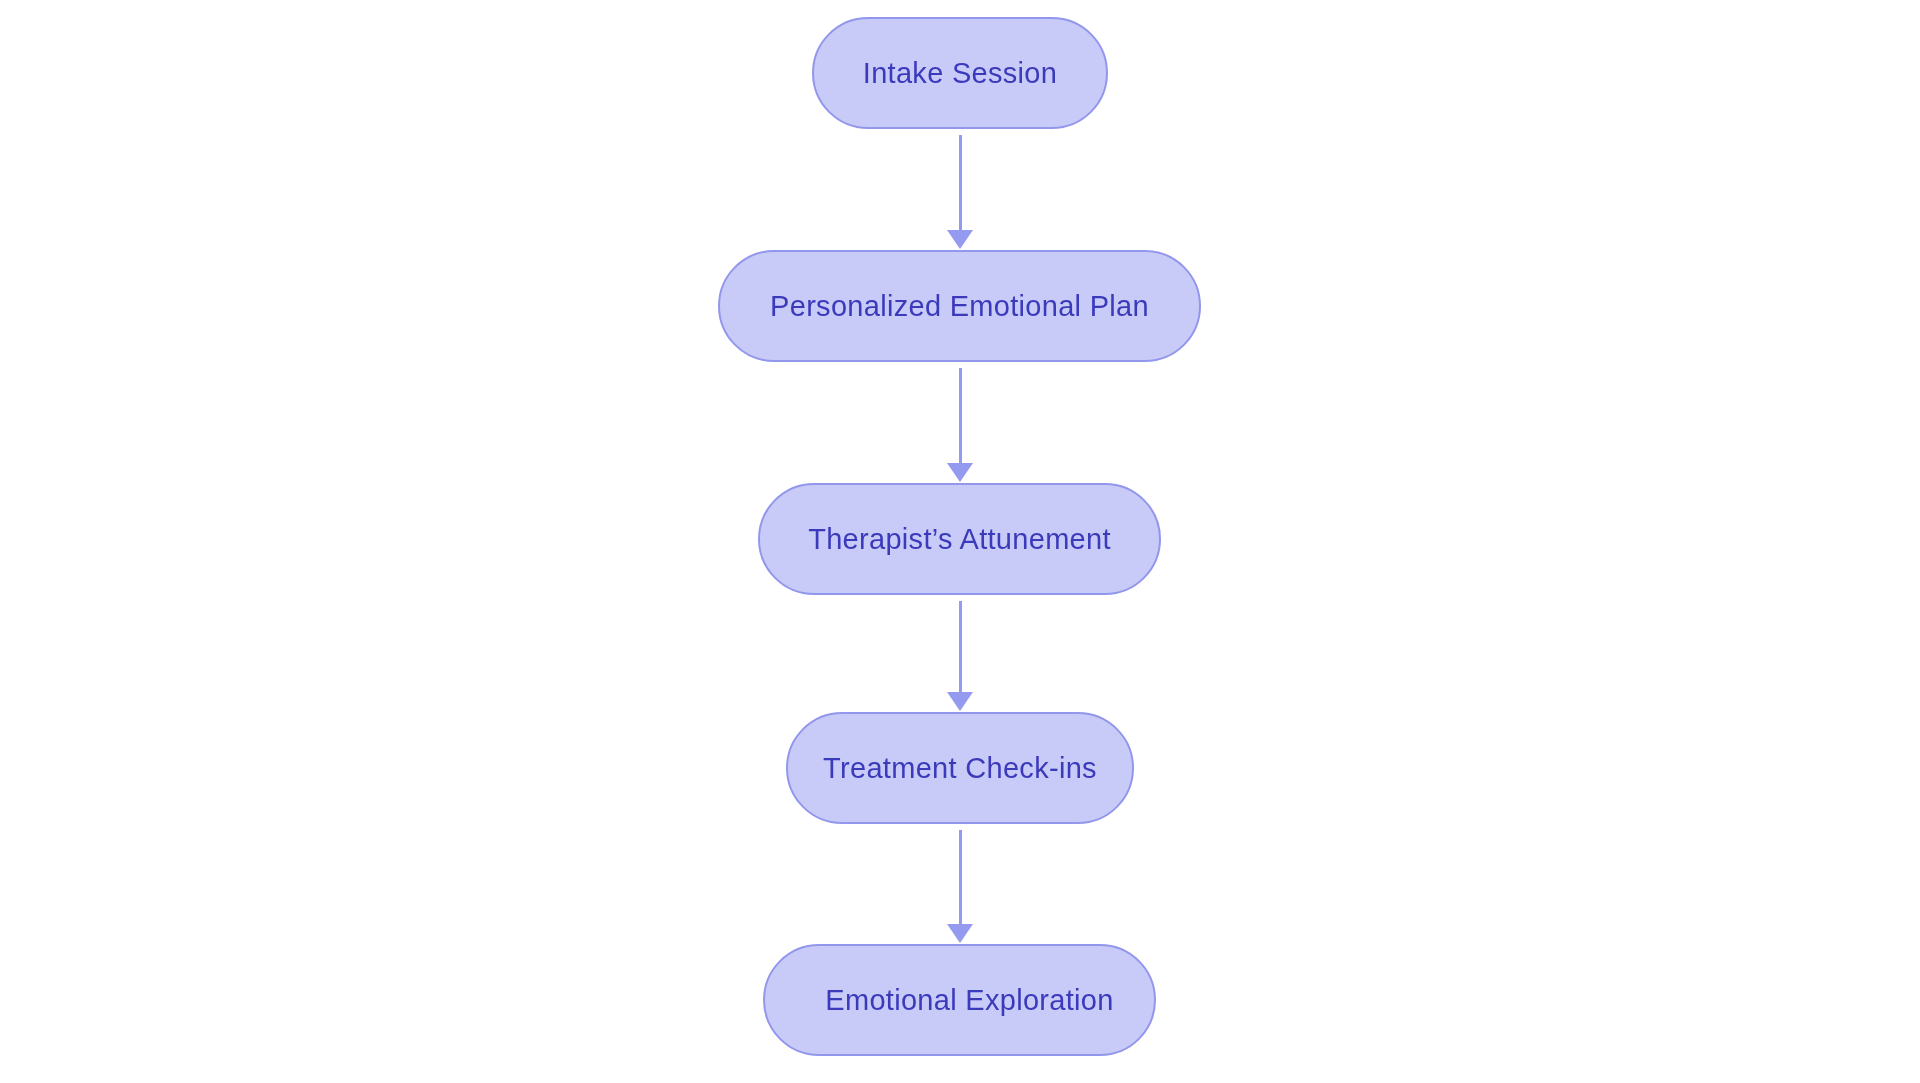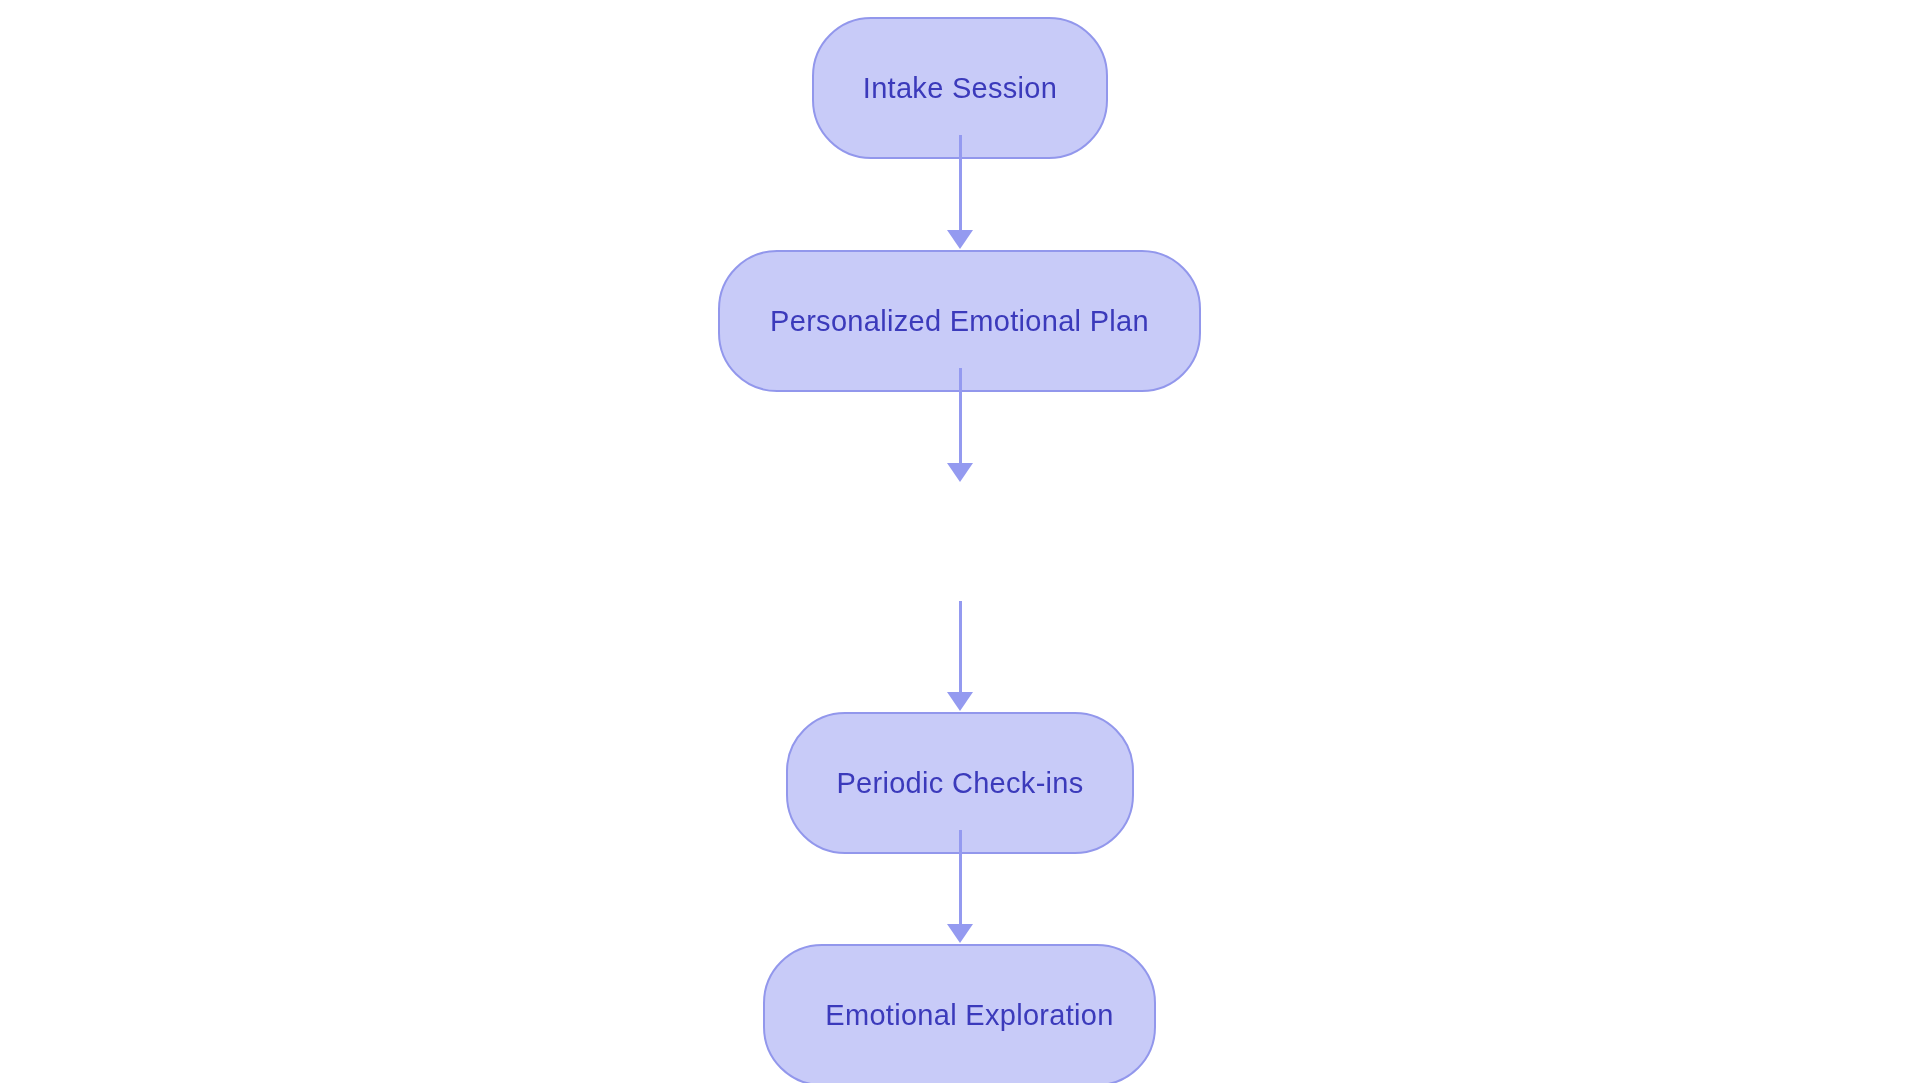--- a/index.html
+++ b/index.html
@@ -11,21 +11,21 @@
     position: relative;
     width: 1920px;
     height: 1083px;
     background: #ffffff;
     overflow: hidden;
     font-family: "Liberation Sans", "DejaVu Sans", sans-serif;
   }
   .flow-node {
     position: absolute;
     box-sizing: border-box;
-    height: 142px;
+    height: 112px;
     border-radius: 59px;
     border: 2px solid;
     display: flex;
     align-items: center;
     justify-content: center;
   }
   .flow-node .label {
     font-size: 29px;
     font-weight: 400;
     letter-spacing: 0.3px;
@@ -50,23 +50,26 @@
 
 <div class="canvas">
   <div class="flow-node" style="left: 812px; top: 17px; width: 296px; background: rgb(200, 203, 248); border-color: rgb(146, 151, 236);">
     <span class="label" style="color: rgb(59, 58, 187);">Intake Session</span>
   </div>
 
   <div class="flow-node" style="left: 718px; top: 250px; width: 483px; background: rgb(200, 203, 248); border-color: rgb(146, 151, 236);">
     <span class="label" style="color: rgb(59, 58, 187);">Personalized Emotional Plan</span>
   </div>
 
+  <div class="flow-node" style="left: 758px; top: 483px; width: 403px; background: rgb(200, 203, 248); border-color: rgb(146, 151, 236);">
+    <span class="label" style="color: rgb(59, 58, 187);">Therapist’s Attunement</span>
+  </div>
 
   <div class="flow-node" style="left: 786px; top: 712px; width: 348px; background: rgb(200, 203, 248); border-color: rgb(146, 151, 236);">
-    <span class="label" style="color: rgb(59, 58, 187);">Periodic Check-ins</span>
+    <span class="label" style="color: rgb(59, 58, 187);">Treatment Check-ins</span>
   </div>
 
   <div class="flow-node" style="left: 763px; top: 944px; width: 393px; background: rgb(200, 203, 248); border-color: rgb(146, 151, 236);">
     <span class="label" style="color: rgb(59, 58, 187); margin-left: 20px;">Emotional Exploration</span>
   </div>
 
   <div>
     <div class="arrow-line" style="left: 958.5px; top: 135px; height: 97px; background: rgb(148, 154, 240);"></div>
     <div class="arrow-head" style="left: 947px; top: 230px; border-top-color: rgb(148, 154, 240);"></div>
   </div>

